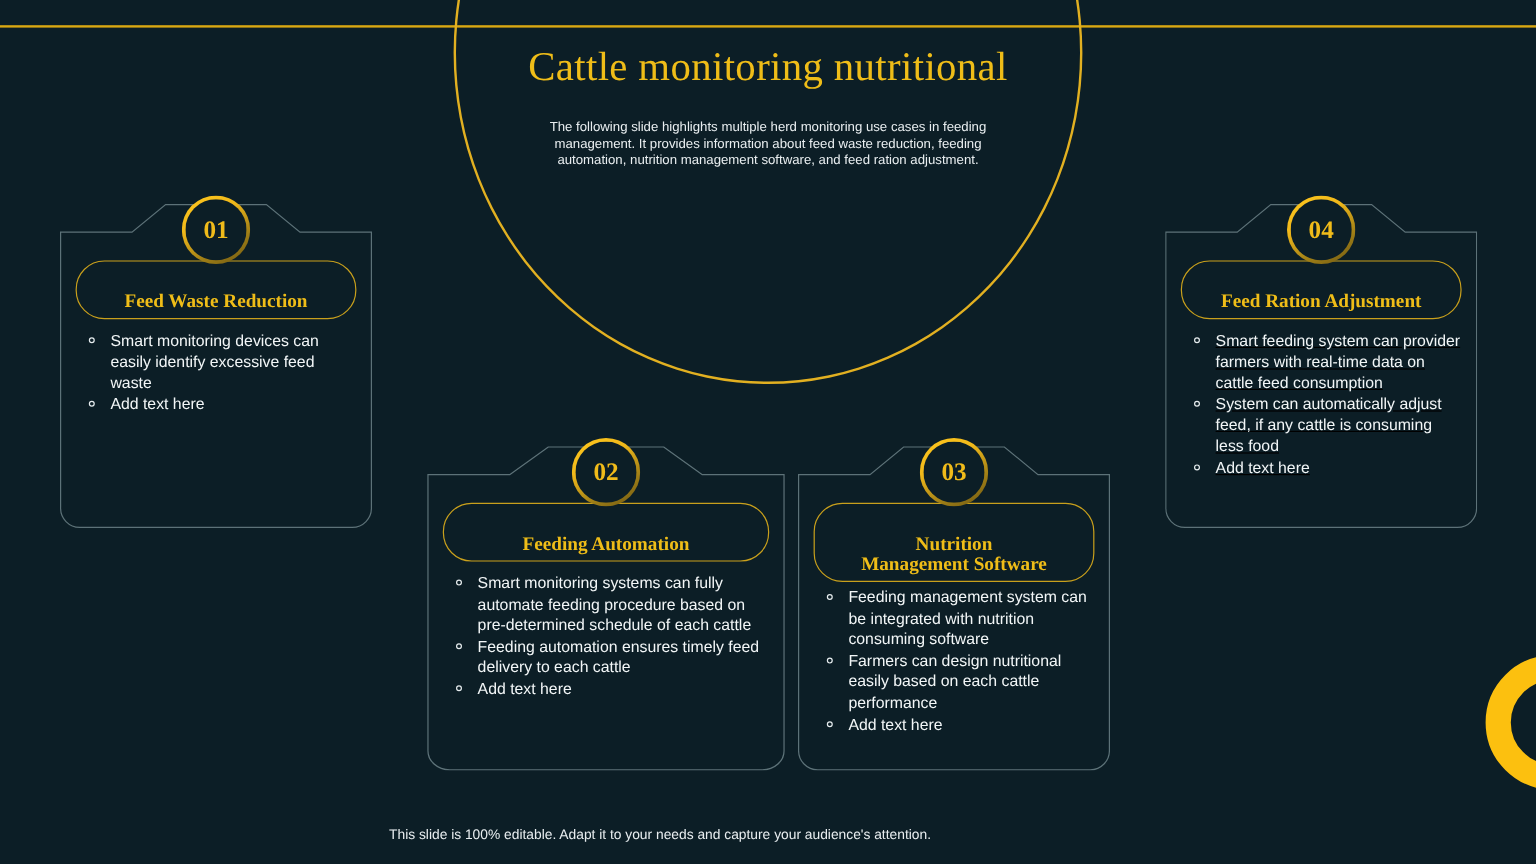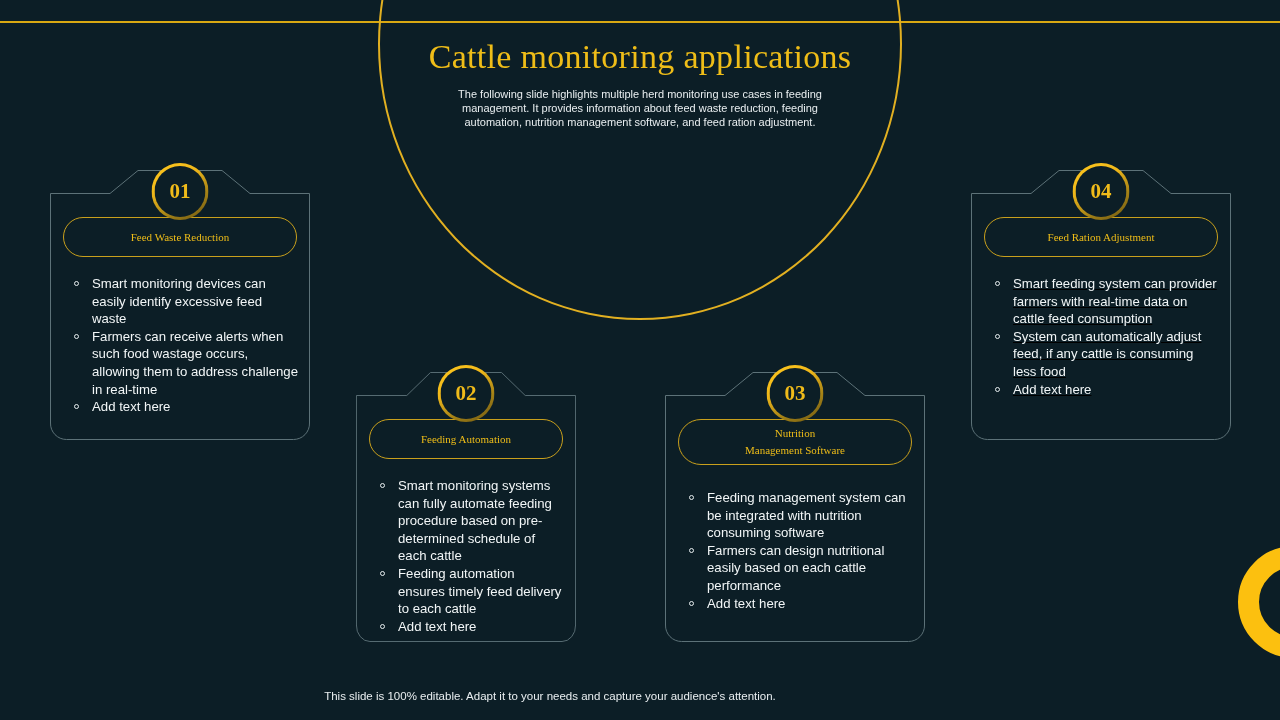--- a/index.html
+++ b/index.html
@@ -66,21 +66,21 @@
   .slide-title {
     margin: 0;
     font-family: "Liberation Serif", serif;
     font-size: 34px;
     line-height: 45px;
     font-weight: 400;
     color: #efbd18;
     letter-spacing: 0.3px;
   }
   .slide-subtitle {
-    margin: 8px auto 0;
+    margin: 20px auto 0;
     width: 404px;
     font-size: 11px;
     line-height: 14.2px;
     color: #e9eef0;
     text-align: center;
   }
 
   
   .card {
     position: absolute;
@@ -134,25 +134,26 @@
     border-radius: 24px;
     box-sizing: border-box;
     display: flex;
     align-items: center;
     justify-content: center;
     padding: 5px 12px;
     z-index: 5;
   }
   .card-head-text {
     font-family: "Liberation Serif", serif;
-    font-size: 11px;
+    font-size: 16px;
     line-height: 17px;
-    font-weight: 400;
+    font-weight: 700;
     color: #efbd18;
     text-align: center;
+    margin-top: 20px;
   }
   .bullets {
     position: absolute;
     left: 22px;
     right: 12px;
     margin: 0;
     padding: 0;
     list-style: none;
     z-index: 5;
   }
@@ -172,21 +173,21 @@
     width: 5px;
     height: 5px;
     border: 1.2px solid #e7edef;
     border-radius: 50%;
     box-sizing: border-box;
   }
 
   
   #card-1 { left: 50px;  top: 165px; width: 260px; height: 275px; }
   #card-1 .bullets { top: 110px; }
-  #card-2 { left: 356px; top: 367px; width: 220px; height: 275px; }
+  #card-2 { left: 356px; top: 367px; width: 298px; height: 275px; }
   #card-2 .bullets { top: 110px; }
   #card-3 { left: 665px; top: 367px; width: 260px; height: 275px; }
   #card-3 .bullets { top: 122px; }
   #card-4 { left: 971px; top: 165px; width: 260px; height: 275px; }
   #card-4 .bullets { top: 110px; text-decoration: underline; }
 
   
   .footer {
     position: absolute;
     left: 0;
@@ -202,38 +203,37 @@
 <body>
 
 <div id="slide">
 
   <div class="top-rule"></div>
   <div class="hero-arc"></div>
   <div class="corner-ring"></div>
 
   <div class="header">
     <h1 class="slide-title">
-      <span>Cattle monitoring applications</span><br>
+      <span>Cattle monitoring nutritional</span><br>
     </h1>
     <p class="slide-subtitle">The following slide highlights multiple herd monitoring use cases in feeding management. It provides information about feed waste reduction, feeding automation, nutrition management software, and feed ration adjustment.</p>
   </div>
 
   <div class="card" id="card-1">
     <svg class="card-shape" viewBox="0 0 260 275" preserveAspectRatio="none">
       <path d="M0.5 28.5 L0.5 258 A16 16 0 0 0 16.5 274.5 L243.5 274.5 A16 16 0 0 0 259.5 258 L259.5 28.5 L200 28.5 L172 5.5 L88 5.5 L60 28.5 Z"></path>
     </svg>
     <div class="badge">
       <span class="badge-num">01</span>
     </div>
     <div class="card-head">
       <div class="card-head-text">Feed Waste Reduction</div>
     </div>
     <ul class="bullets">
       <li>Smart monitoring devices can easily identify excessive feed waste</li>
-      <li>Farmers can receive alerts when such food wastage occurs, allowing them to address challenge in real-time</li>
       <li>Add text here</li>
     </ul>
   </div>
 
   <div class="card" id="card-2">
     <svg class="card-shape" viewBox="0 0 260 275" preserveAspectRatio="none">
       <path d="M0.5 28.5 L0.5 258 A16 16 0 0 0 16.5 274.5 L243.5 274.5 A16 16 0 0 0 259.5 258 L259.5 28.5 L200 28.5 L172 5.5 L88 5.5 L60 28.5 Z"></path>
     </svg>
     <div class="badge">
       <span class="badge-num">02</span>

